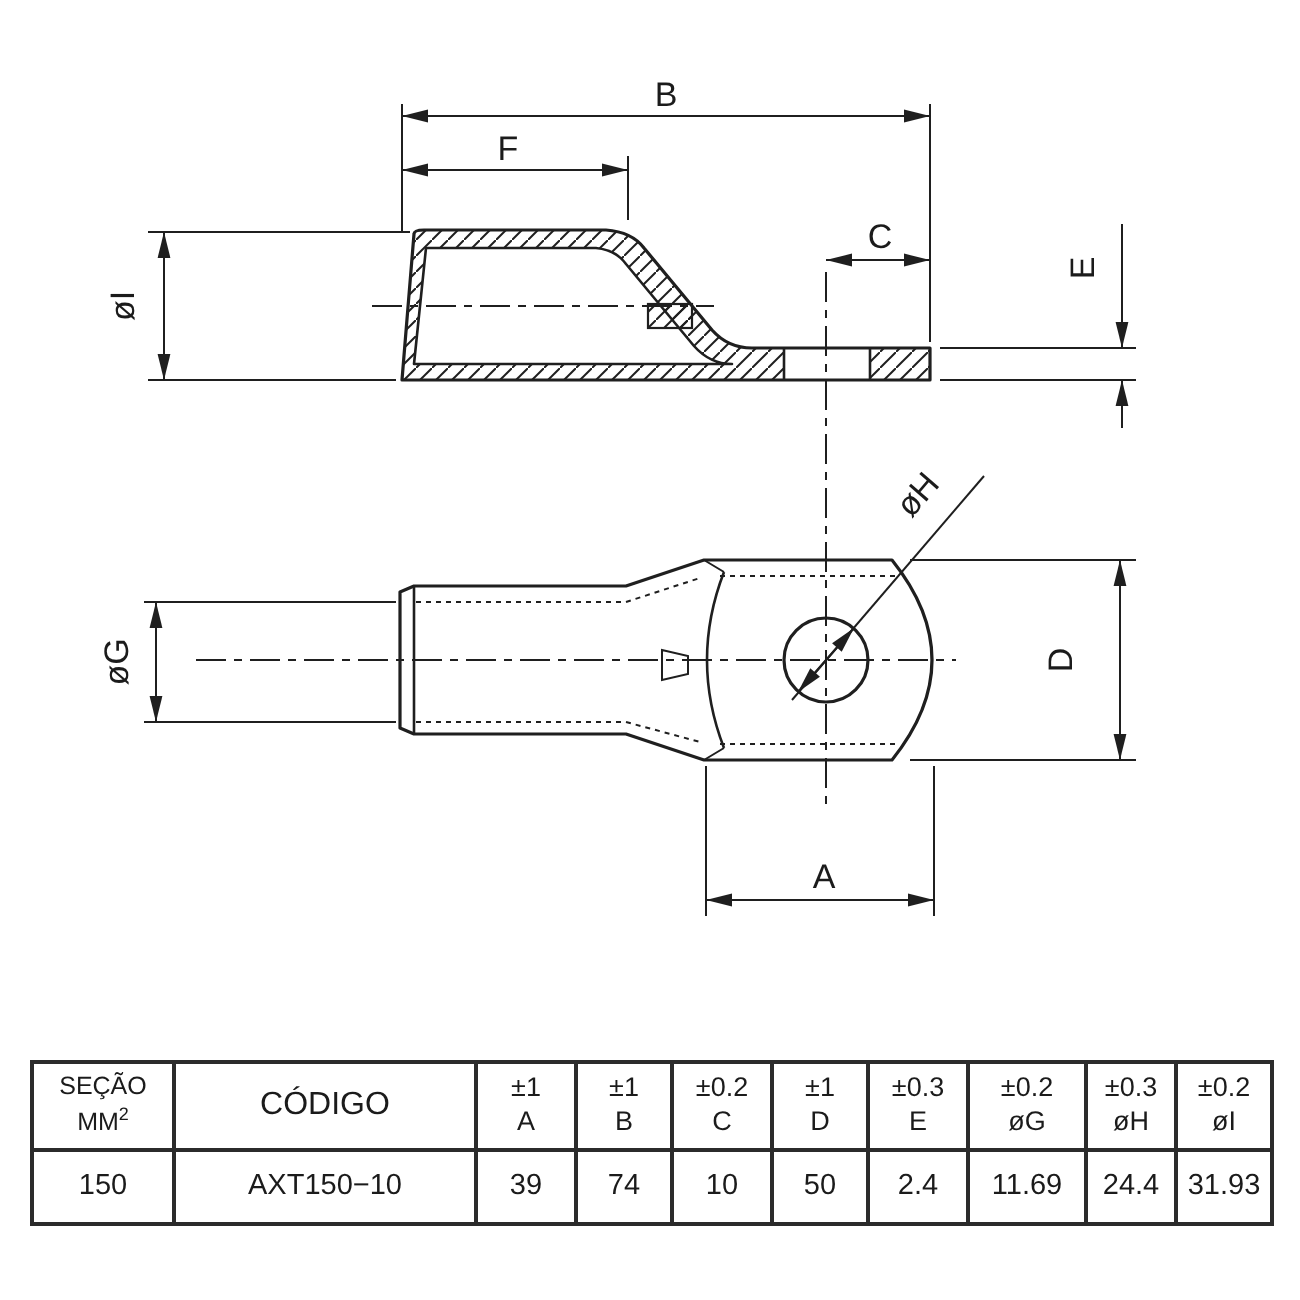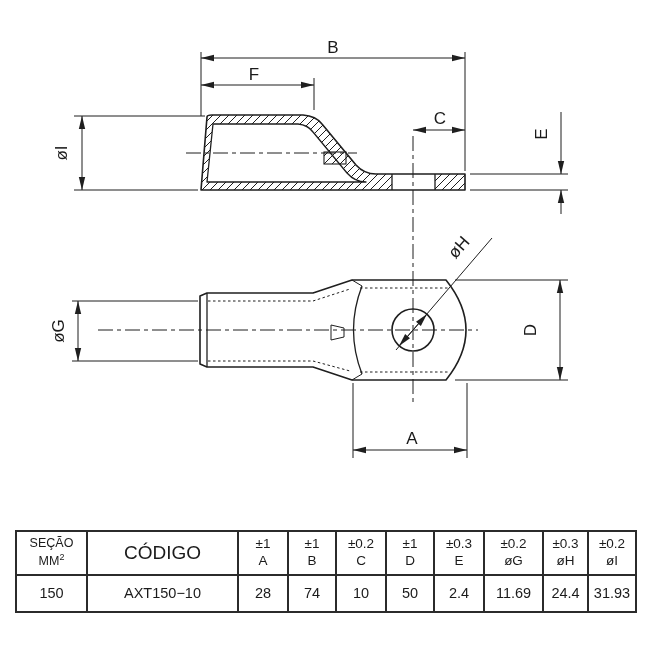--- a/index.html
+++ b/index.html
@@ -17,21 +17,21 @@
   .spec-table{
     position:absolute;left:15px;top:530px;border-collapse:collapse;table-layout:fixed;
     color:#1b1b1b;
   }
   .spec-table td{
     border:2px solid #2b2b2b;text-align:center;vertical-align:middle;padding:0;
     font-size:13.5px;line-height:1.25;
   }
   .spec-table tr.hdr td{height:42px;}
   .spec-table tr.datarow td{height:35px;font-size:14.5px;}
-  .spec-table .codigo-cell{font-size:19px;margin-top:32px;}
+  .spec-table .codigo-cell{font-size:16px;margin-top:32px;}
   .spec-table .section-cell{font-size:12.5px;}
   .spec-table sup{font-size:9px;}
   .tol,.dimletter{display:block;}
 </style>
 </head>
 <body>
 
 <div class="page">
 
   <svg class="drawing" width="650" height="505" viewBox="0 0 650 505">
@@ -163,21 +163,21 @@
         <span class="dimletter">øH</span>
       </td>
       <td>
         <span class="tol">±0.2</span>
         <span class="dimletter">øI</span>
       </td>
     </tr>
     <tr class="datarow">
       <td>150</td>
       <td>AXT150−10</td>
-      <td>28</td>
+      <td>39</td>
       <td>74</td>
       <td>10</td>
       <td>50</td>
       <td>2.4</td>
       <td>11.69</td>
       <td>24.4</td>
       <td>31.93</td>
     </tr>
   </tbody>
     </table>

